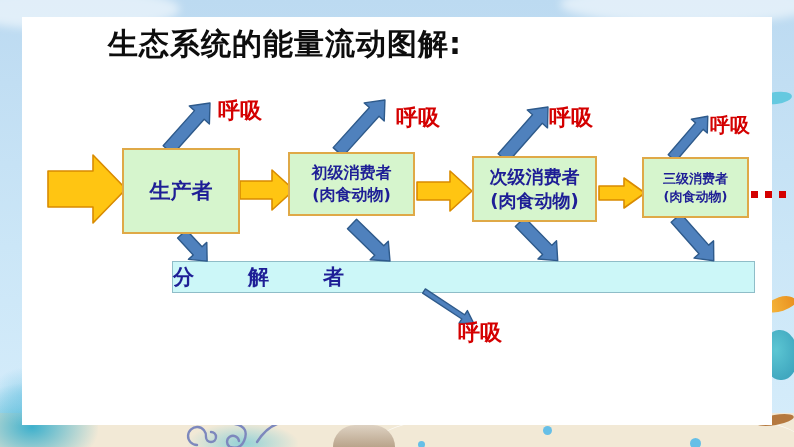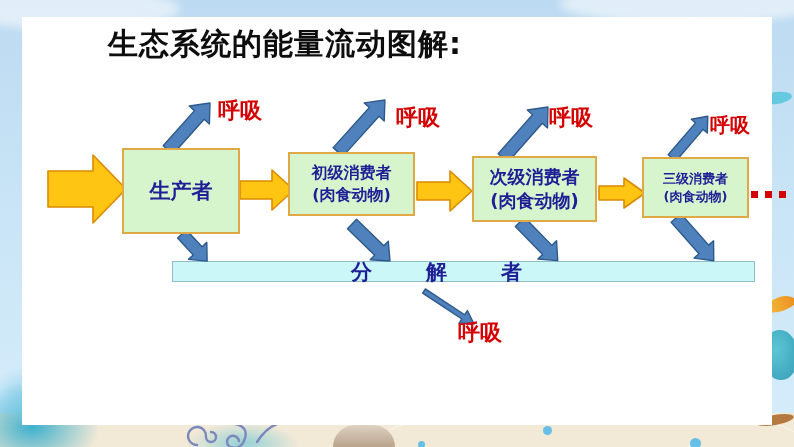--- a/index.html
+++ b/index.html
@@ -33,23 +33,23 @@
     background:linear-gradient(180deg,#ded2c2,#b9a48b);border-radius:31px 31px 0 0;}
   .bdot{position:absolute;border-radius:50%;background:#4db7ea;opacity:.85;}
   .bdot.d1{left:543px;top:426px;width:9px;height:9px;}
   .bdot.d2{left:690px;top:438px;width:11px;height:11px;}
   .bdot.d3{left:418px;top:441px;width:7px;height:7px;}
   .swirl{position:absolute;left:183px;top:420px;}
   
   .panel{position:absolute;left:22px;top:17px;width:750px;height:408px;background:var(--c-panel-white);}
   .title{position:absolute;left:108px;top:24px;margin:0;font-size:30px;font-weight:bold;
          color:var(--c-title-black);letter-spacing:1px;white-space:nowrap;}
-  .bar{position:absolute;left:172px;top:261px;width:583px;height:21px;box-sizing:border-box;
+  .bar{position:absolute;left:172px;top:261px;width:583px;height:32px;box-sizing:border-box;
        background:var(--c-bar-fill);border:1px solid var(--c-bar-border);
-       display:flex;align-items:center;justify-content:center;}
+       display:flex;align-items:center;}
   .bar span{font-size:21px;font-weight:bold;color:var(--c-text-navy);letter-spacing:54px;white-space:nowrap;}
   .arrows{position:absolute;left:0;top:0;}
   .y-arrow{fill:var(--c-arrow-yellow);stroke:var(--c-arrow-yellow-stroke);stroke-width:1.6;stroke-linejoin:round;}
   .b-arrow{fill:var(--c-arrow-blue);stroke:var(--c-arrow-blue-stroke);stroke-width:1.4;stroke-linejoin:round;}
   .node{position:absolute;box-sizing:border-box;display:flex;flex-direction:column;align-items:center;
         justify-content:center;background:var(--c-box-fill);border:2px solid var(--c-box-border);
         color:var(--c-text-navy);font-weight:bold;text-align:center;line-height:1.35;white-space:nowrap;}
   .node.n1{left:122px;top:148px;width:118px;height:86px;font-size:21px;}
   .node.n2{left:288px;top:152px;width:127px;height:64px;font-size:16px;}
   .node.n3{left:472px;top:156px;width:125px;height:66px;font-size:18px;}

